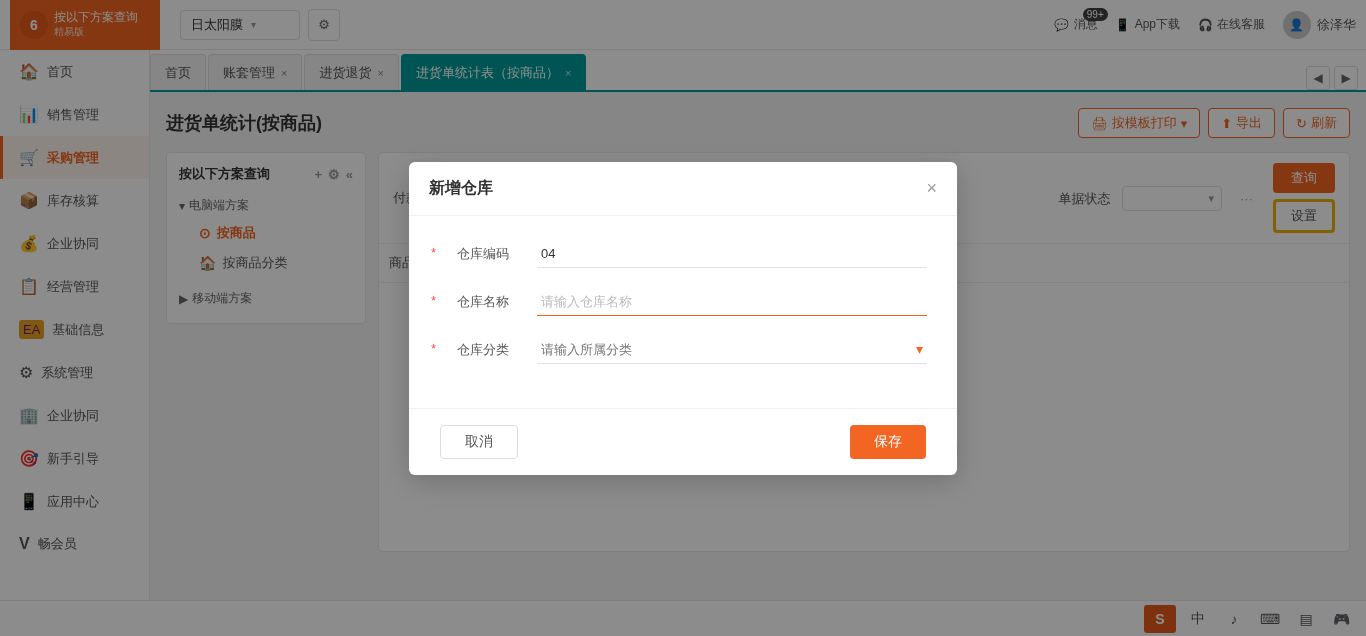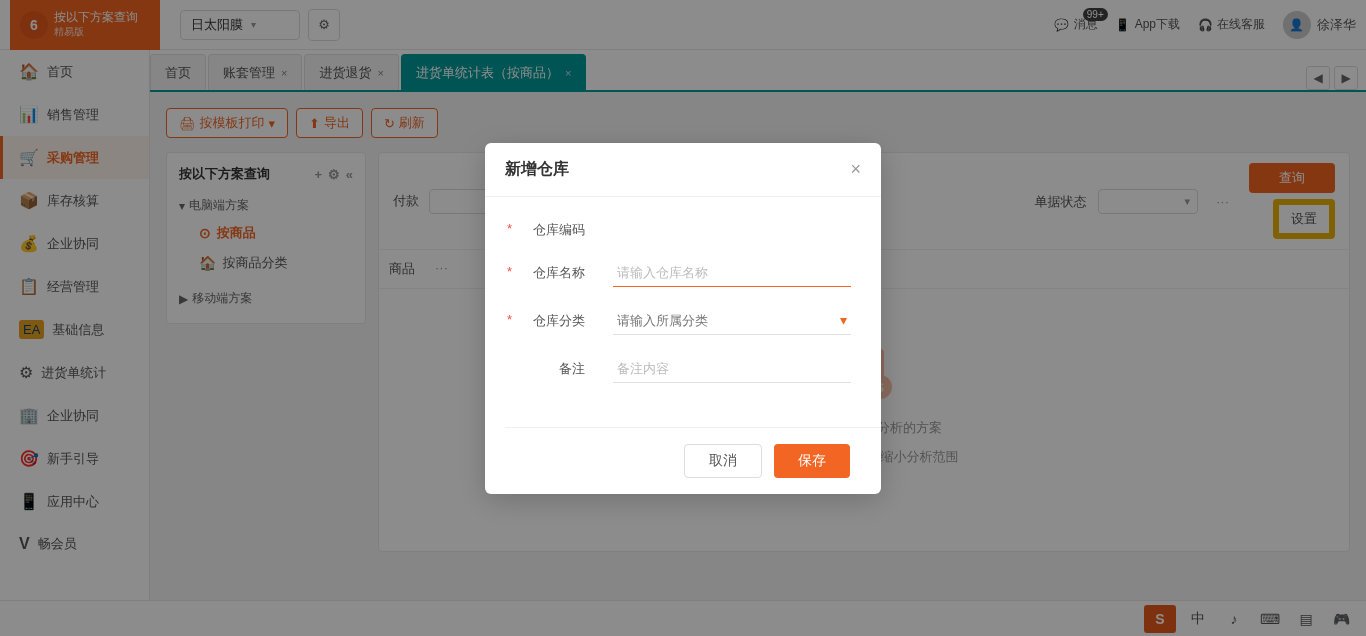--- a/index.html
+++ b/index.html
@@ -260,27 +260,26 @@
       background: #f26522;
       color: #fff;
       border: none;
       border-radius: 4px;
       padding: 6px 18px;
       cursor: pointer;
       font-size: 13px;
     }
     .btn-default {
       background: #fff;
-      border: 6px solid #eab308;
+      border: 3px solid #eab308;
       color: #555;
       border-radius: 4px;
       padding: 5px 12px;
       cursor: pointer;
       font-size: 13px;
-      margin-left: 24px;
     }
     .filter-panel {
       width: 200px;
       background: #fff;
       border-radius: 4px;
       border: 1px solid #e8e8e8;
       padding: 12px;
       flex-shrink: 0;
       height: fit-content;
     }
@@ -399,21 +398,21 @@
       z-index: 1000;
       display: flex;
       align-items: center;
       justify-content: center;
     }
 
     
     .modal {
       background: #fff;
       border-radius: 6px;
-      width: 396px;
+      width: 548px;
       box-shadow: 0 6px 30px rgba(0,0,0,0.2);
       overflow: hidden;
     }
     .modal-header {
       padding: 16px 20px;
       border-bottom: 1px solid #f0f0f0;
       display: flex;
       align-items: center;
       justify-content: space-between;
     }
@@ -467,23 +466,22 @@
       color: #bbb;
       outline: none;
       background: transparent;
       appearance: none;
     }
     .form-select-arrow { color: #f26522; font-size: 14px; position: absolute; right: 4px; }
     .modal-footer {
       padding: 16px 31px;
       border-top: 1px solid #f0f0f0;
       display: flex;
-      justify-content: flex-end;
+      justify-content: space-between;
       gap: 12px;
-      margin-left: 20px;
     }
     .btn-cancel {
       border: 1px solid #ddd;
       background: #fff;
       color: #555;
       border-radius: 4px;
       padding: 7px 24px;
       cursor: pointer;
       font-size: 14px;
     }
@@ -601,26 +599,26 @@
     </div>
     <div class="sidebar-item">
       <span class="sidebar-icon">💰</span>
       <span>企业协同</span>
     </div>
     <div class="sidebar-item">
       <span class="sidebar-icon">📋</span>
       <span>经营管理</span>
     </div>
     <div class="sidebar-item">
-      <span class="sidebar-icon" style="font-size:13px;background:#e8a020;color:#0c4a6e;padding:2px 4px;border-radius:3px;">EA</span>
+      <span class="sidebar-icon" style="font-size:13px;background:#e8a020;color:#701a75;padding:2px 4px;border-radius:3px;">EA</span>
       <span>基础信息</span>
     </div>
     <div class="sidebar-item">
       <span class="sidebar-icon">⚙</span>
-      <span>进货单统计</span>
+      <span>系统管理</span>
     </div>
     <div class="sidebar-item">
       <span class="sidebar-icon">🏢</span>
       <span>企业协同</span>
     </div>
     <div class="sidebar-item">
       <span class="sidebar-icon">🎯</span>
       <span>新手引导</span>
     </div>
     <div class="sidebar-item">
@@ -655,20 +653,21 @@
     <span class="close-icon">×</span>
   </div>
   <div class="tab-actions">
     <div class="tab-action-btn">◀</div>
     <div class="tab-action-btn">▶</div>
   </div>
 </div>
 
 <div class="main-content">
   <div class="page-title-bar">
+    <div class="page-title">进货单统计(按商品)</div>
     <div class="action-buttons">
       <div class="btn-outline">
         <span>🖨</span>
         <span>按模板打印</span>
         <span>▾</span>
       </div>
       <div class="btn-outline">
         <span>⬆</span>
         <span>导出</span>
       </div>
@@ -769,39 +768,36 @@
 <div class="overlay">
   <div class="modal">
     <div class="modal-header">
       <span class="modal-title">新增仓库</span>
       <span class="modal-close">×</span>
     </div>
     <div class="modal-body">
 
       <div class="form-row">
         <div class="form-label required">仓库编码</div>
+        <input class="form-input" type="text" value="04" style="">
       </div>
 
       <div class="form-row">
         <div class="form-label required">仓库名称</div>
         <input class="form-input focused" type="text" placeholder="请输入仓库名称" style="">
       </div>
 
       <div class="form-row">
         <div class="form-label required">仓库分类</div>
         <div class="form-select-wrap">
           <input class="form-select" type="text" placeholder="请输入所属分类" style="color: rgb(187, 187, 187);">
           <span class="form-select-arrow">▾</span>
         </div>
       </div>
 
-      <div class="form-row">
-        <div class="form-label">备注</div>
-        <input class="form-input" type="text" placeholder="备注内容" style="">
-      </div>
     </div>
     <div class="modal-footer">
       <button class="btn-cancel">取消</button>
       <button class="btn-save">保存</button>
     </div>
   </div>
 </div>
 
 <div class="bottom-bar">
   <div class="s-logo">S</div>

